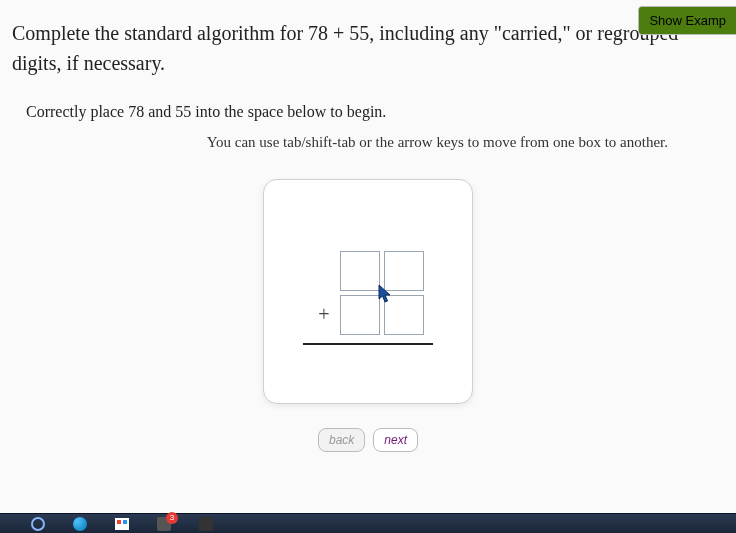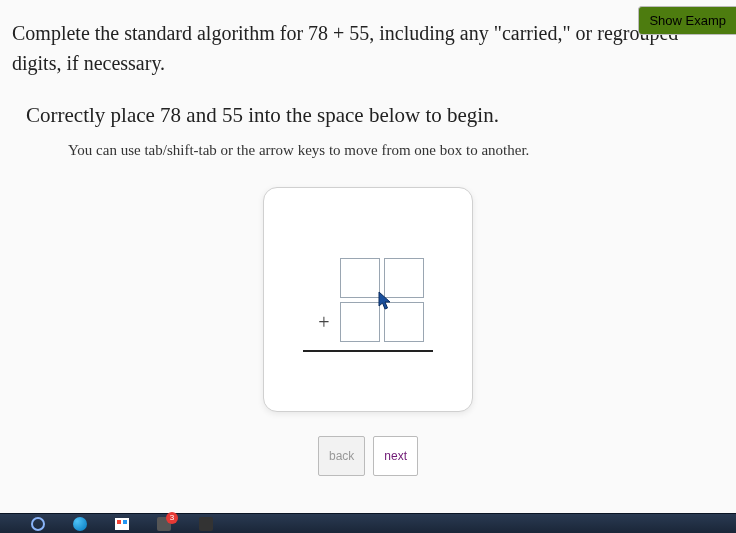--- a/index.html
+++ b/index.html
@@ -26,30 +26,30 @@
   .content {
     padding: 18px 12px 0 12px;
   }
   .instruction {
     font-size: 20px;
     line-height: 1.5;
     color: #222;
     margin-bottom: 22px;
   }
   .sub-instruction {
-    font-size: 21px;
+    font-size: 16px;
     line-height: 1.5;
     color: #222;
     margin-left: 14px;
     margin-bottom: 10px;
   }
   .hint {
     font-size: 15px;
     color: #333;
-    text-align: left;
+    text-align: right;
     margin: 0 auto 28px auto;
     max-width: 600px;
   }
   .work-area {
     width: 210px;
     height: 225px;
     margin: 0 auto;
     border: 1px solid #d0d0d0;
     border-radius: 14px;
     background: #fff;
@@ -102,25 +102,26 @@
   }
   .nav-buttons {
     display: flex;
     justify-content: center;
     gap: 8px;
     margin-top: 24px;
   }
   .nav-btn {
     font-family: Arial, sans-serif;
     font-size: 12px;
-    padding: 12px 10px;
+    padding: 4px 10px;
     border: 1px solid #bbb;
-    border-radius: 2px;
+    border-radius: 8px;
     background: #eee;
     cursor: pointer;
+    font-style: italic;
   }
   .nav-btn.back {
     color: #999;
     cursor: default;
     background: #f2f2f2;
   }
   .nav-btn.next {
     background: #fff;
     color: #701a75;
   }

